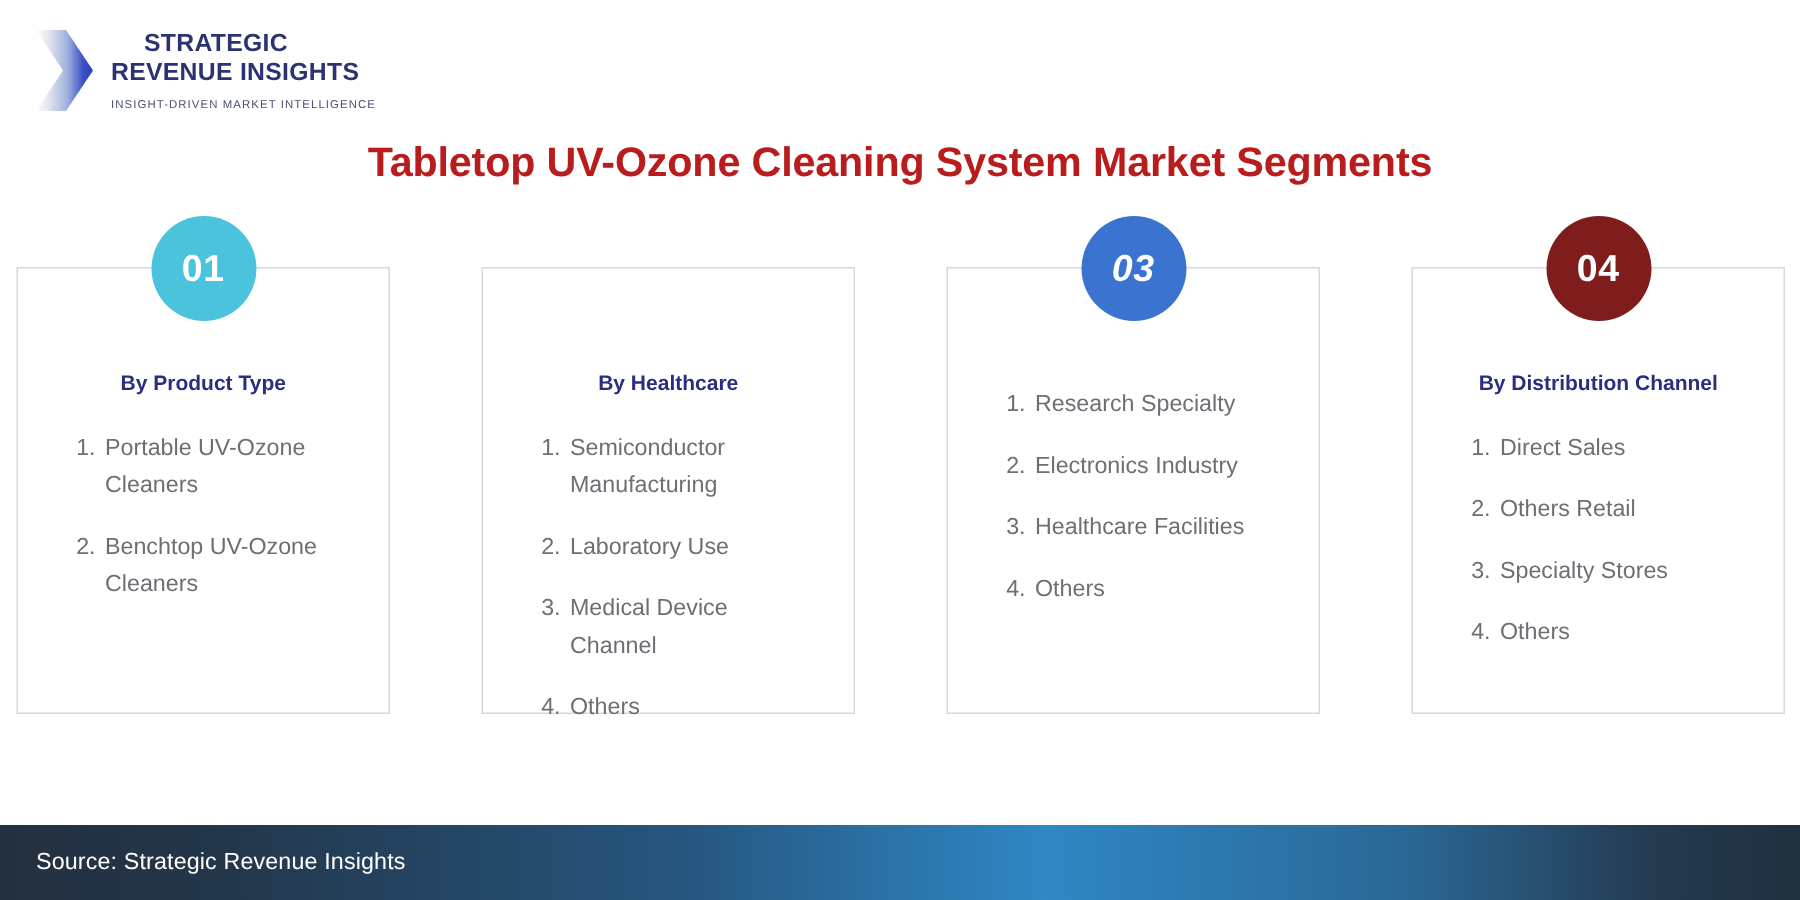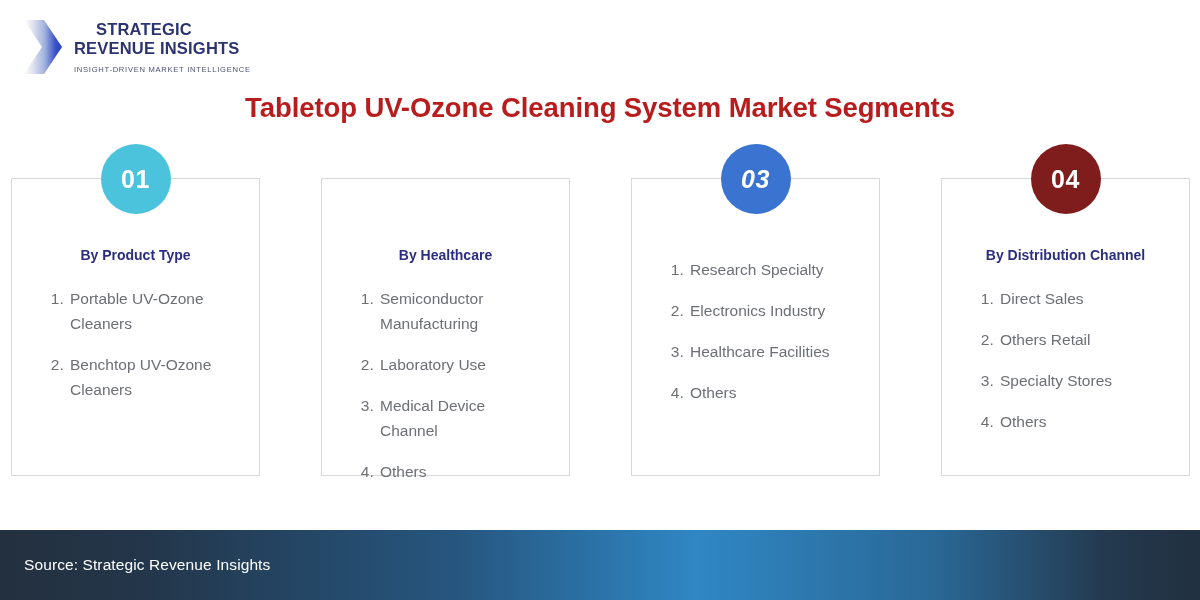--- a/index.html
+++ b/index.html
@@ -120,21 +120,21 @@
     padding-left: 2px;
     margin: 16px;
   }
 
   
   .footer {
     position: absolute;
     left: 0;
     bottom: 0;
     width: 1200px;
-    height: 70px;
+    height: 50px;
     background: linear-gradient(90deg,
         #23303f 0%,
         #23364a 12%,
         #26567f 38%,
         #2f87c4 58%,
         #2a6896 78%,
         #243a50 92%,
         #21303f 100%);
     display: flex;
     align-items: center;

